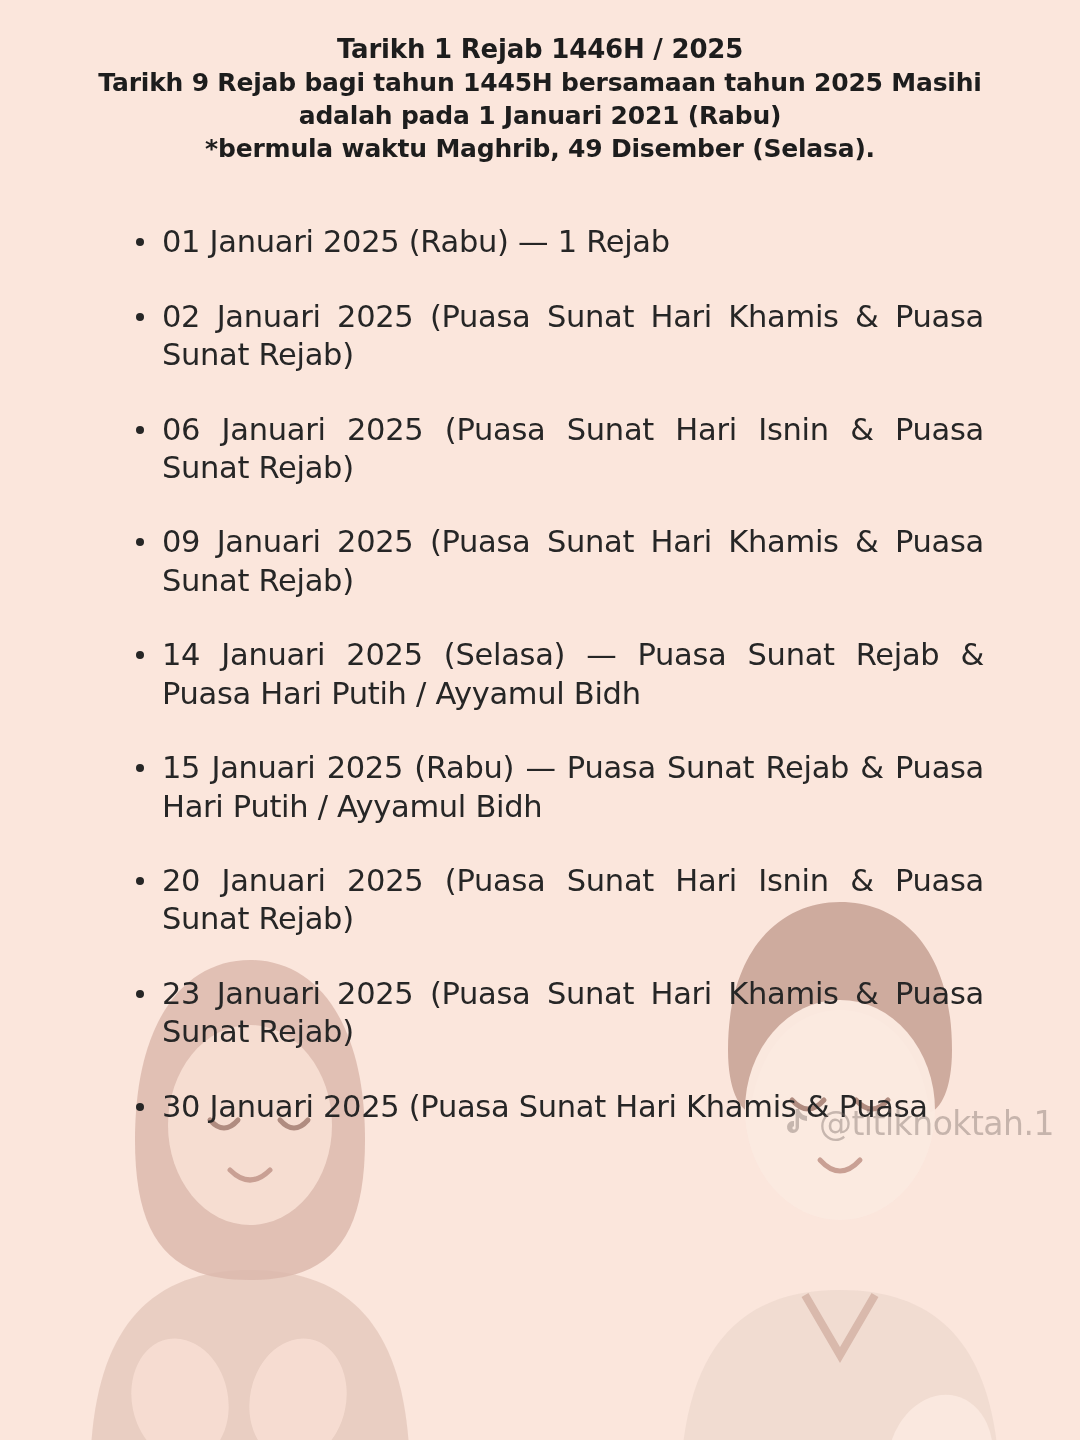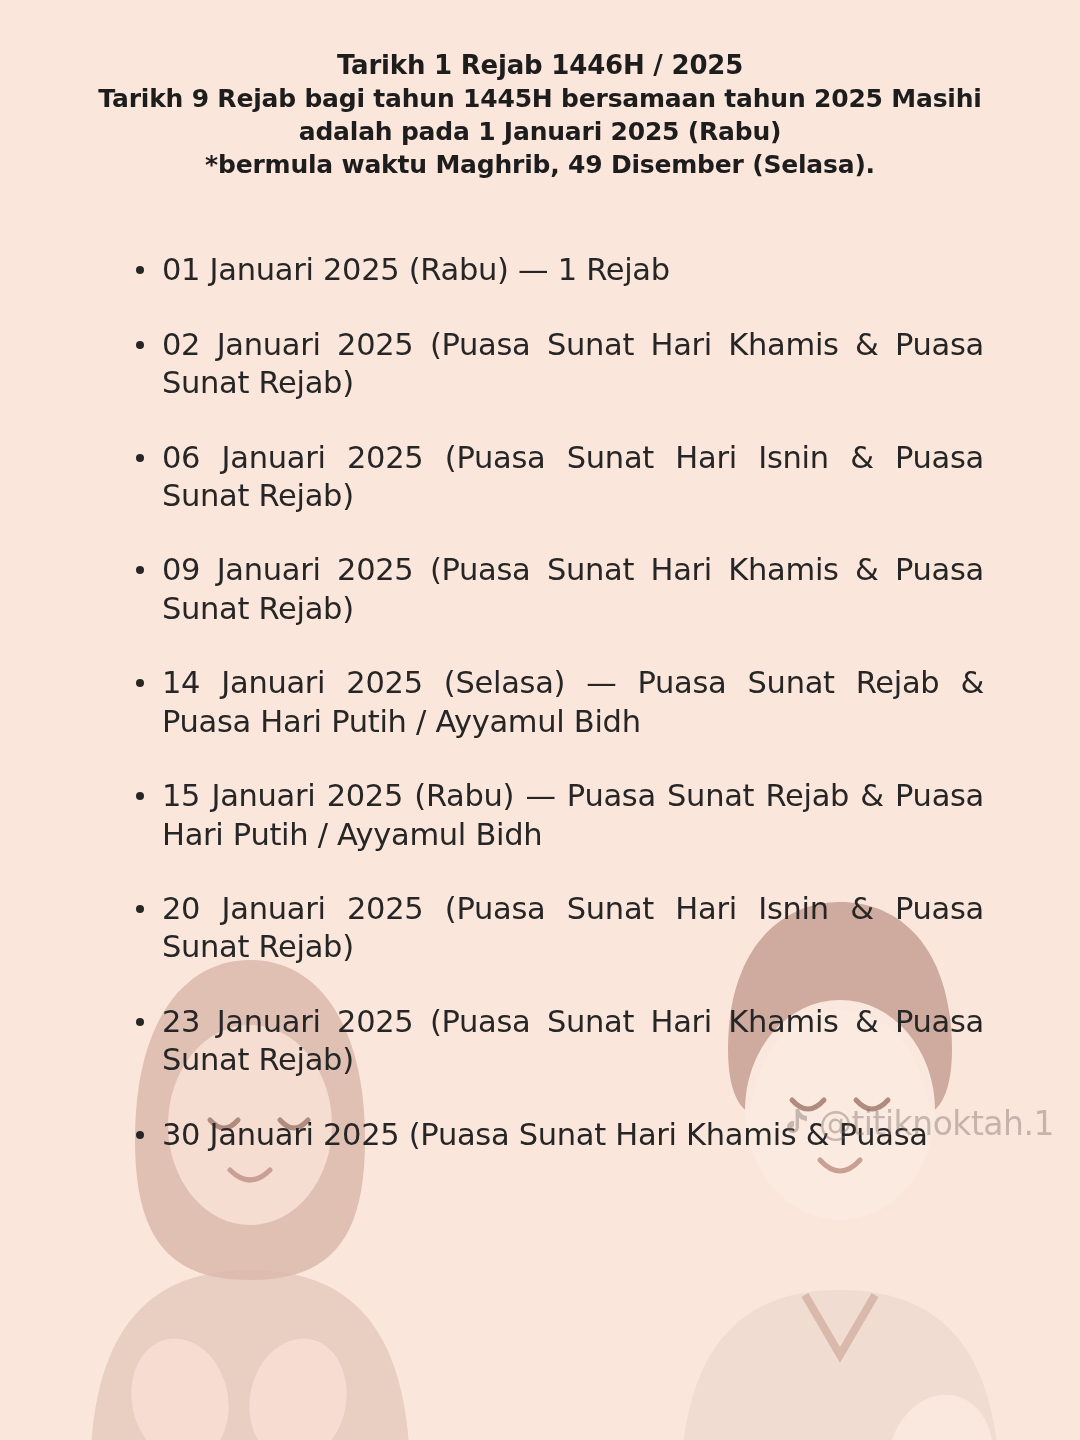--- a/index.html
+++ b/index.html
@@ -48,37 +48,36 @@
   .header .line {
     font-family: "DejaVu Sans", sans-serif;
     font-weight: 700;
     font-size: 25px;
     line-height: 1.32;
     color: #1d1d1d;
     letter-spacing: -0.2px;
   }
   .header .line.first {
     font-size: 26px;
-    margin-top: 16px;
   }
 
   
   .content {
     position: relative;
     z-index: 2;
     padding: 58px 96px 0 130px;
   }
   ul.date-list {
     margin: 0;
     padding: 0;
     list-style: none;
   }
   ul.date-list li {
     position: relative;
-    margin: 12px 0 36px 0;
+    margin: 0 0 36px 0;
     padding-left: 32px;
     font-size: 30.5px;
     line-height: 1.26;
     color: #262626;
     text-align: justify;
     text-justify: inter-word;
     letter-spacing: -0.3px;
   }
   ul.date-list li::before {
     content: "";
@@ -147,21 +146,21 @@
 
     <path d="M180 300 q20 22 40 0" stroke="#c9a094" stroke-width="5" fill="none" stroke-linecap="round"></path>
 
     <ellipse cx="300" cy="600" rx="52" ry="66" fill="#fbe9e0" opacity="0.9" transform="rotate(14 300 600)"></ellipse>
   </svg>
 </div>
 
 <div class="header">
   <div class="line first">Tarikh 1 Rejab 1446H / 2025</div>
   <div class="line">Tarikh 9 Rejab bagi tahun 1445H bersamaan tahun 2025 Masihi</div>
-  <div class="line">adalah pada 1 Januari 2025 (Rabu)</div>
+  <div class="line">adalah pada 1 Januari 2021 (Rabu)</div>
   <div class="line">*bermula waktu Maghrib, 49 Disember (Selasa).</div>
 </div>
 
 <div class="content">
   <ul class="date-list">
     <li>01 Januari 2025 (Rabu) — 1 Rejab</li>
     <li>02 Januari 2025 (Puasa Sunat Hari Khamis &amp; Puasa Sunat Rejab)</li>
     <li>06 Januari 2025 (Puasa Sunat Hari Isnin &amp; Puasa Sunat Rejab)</li>
     <li>09 Januari 2025 (Puasa Sunat Hari Khamis &amp; Puasa Sunat Rejab)</li>
     <li>14 Januari 2025 (Selasa) — Puasa Sunat Rejab &amp; Puasa Hari Putih / Ayyamul Bidh</li>

